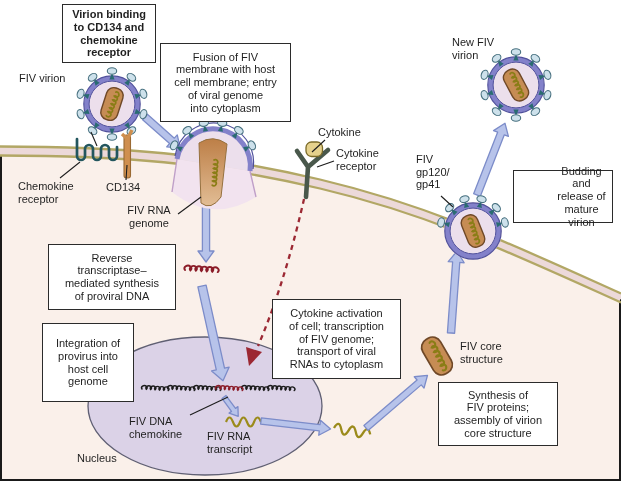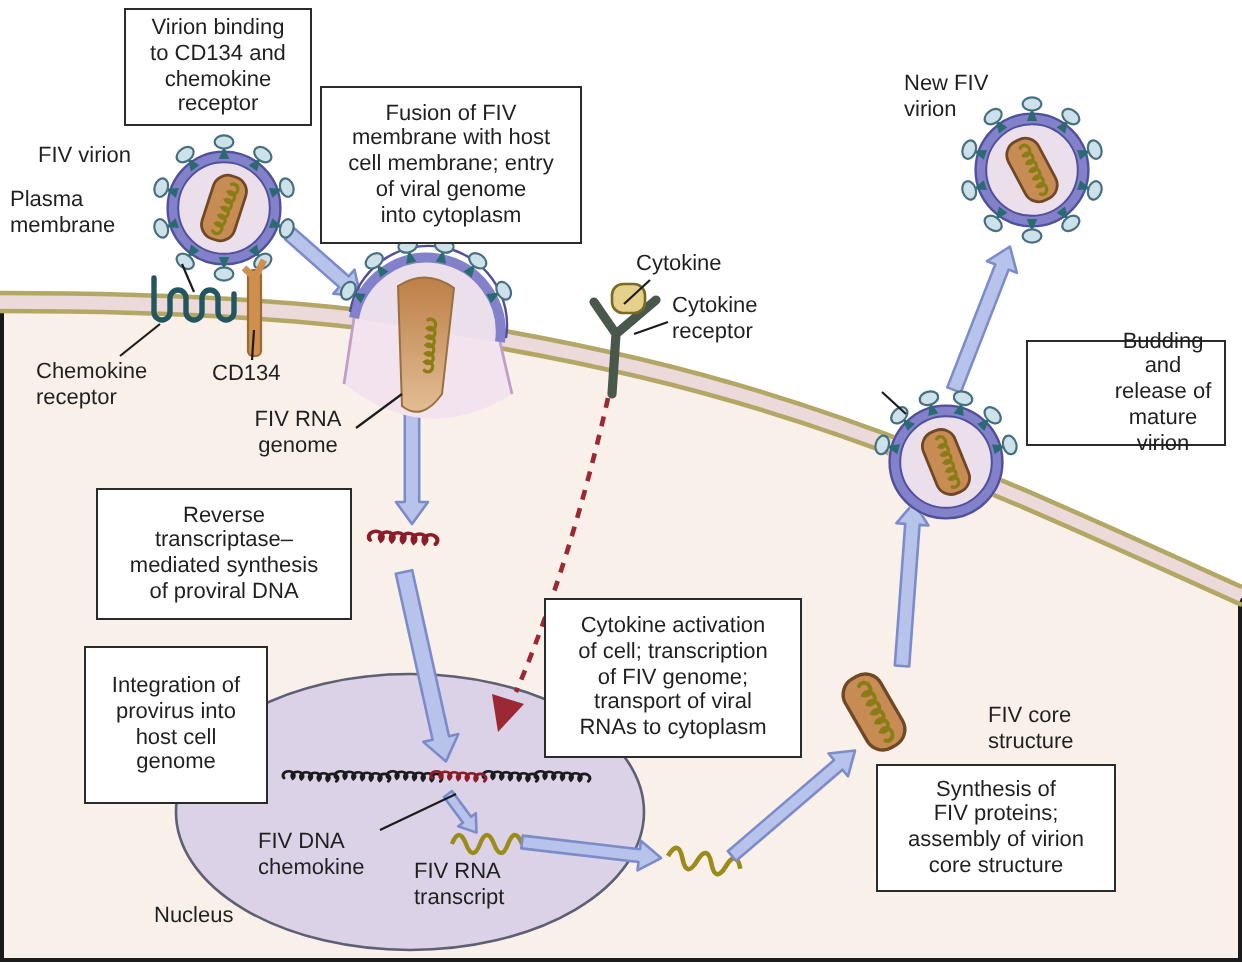--- a/index.html
+++ b/index.html
@@ -177,21 +177,21 @@
     <path d="M60,178 L80,162"></path>
     <path d="M126,180 L127,165"></path>
     <path d="M178,214 L201,197"></path>
     <path d="M325,140 L312,152"></path>
     <path d="M334,161 L317,167"></path>
     <path d="M441,196 L453,207"></path>
     <path d="M190,415 L228,397"></path>
   </g>
 </svg>
 
-<div class="box" style="left:62px;top:4px;width:94px;height:59px;">Virion binding
+<div class="box" style="left:62px;top:4px;width:94px;height:59px;font-weight:bold;">Virion binding
 to CD134 and
 chemokine
 receptor</div>
 <div class="box" style="left:48px;top:244px;width:128px;height:66px;">Reverse
 transcriptase–
 mediated synthesis
 of proviral DNA</div>
 <div class="box" style="left:160px;top:43px;width:131px;height:79px;">Fusion of FIV
 membrane with host
 cell membrane; entry
@@ -208,33 +208,34 @@
 <div class="box" style="left:272px;top:299px;width:129px;height:80px;">Cytokine activation
 of cell; transcription
 of FIV genome;
 transport of viral
 RNAs to cytoplasm</div>
 <div class="box" style="left:513px;top:170px;width:100px;height:53px;padding-left:40px;">Budding
 and release of
 mature virion</div>
 
 <div class="lbl" style="left:19px;top:72px;">FIV virion</div>
-<div class="lbl" style="left:5px;top:94px;">Plasma
-membrane</div>
 <div class="lbl" style="left:18px;top:180px;">Chemokine
 receptor</div>
 <div class="lbl" style="left:106px;top:181px;text-align:right;">CD134</div>
 <div class="lbl center" style="left:120px;top:204px;width:58px;">FIV RNA
 genome</div>
 <div class="lbl" style="left:318px;top:126px;">Cytokine</div>
 <div class="lbl" style="left:336px;top:147px;">Cytokine
 receptor</div>
+<div class="lbl" style="left:416px;top:153px;">FIV
+gp120/
+gp41</div>
 <div class="lbl" style="left:452px;top:36px;">New FIV
 virion</div>
-<div class="lbl" style="left:460px;top:352px;margin-left:34px;">FIV core
+<div class="lbl" style="left:460px;top:340px;">FIV core
 structure</div>
 <div class="lbl" style="left:129px;top:415px;">FIV DNA
 chemokine</div>
 <div class="lbl" style="left:207px;top:430px;">FIV RNA
 transcript</div>
 <div class="lbl" style="left:77px;top:452px;">Nucleus</div>
 
 </div>
 
 </body></html>

